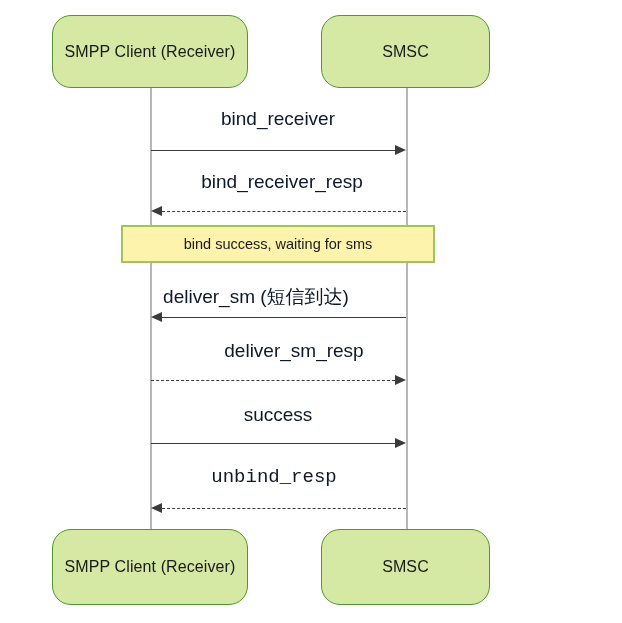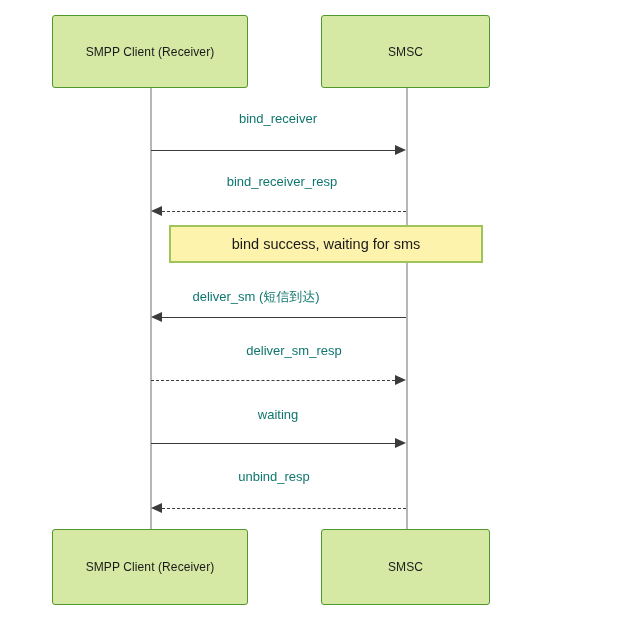--- a/index.html
+++ b/index.html
@@ -19,26 +19,26 @@
     left: 0;
     top: 0;
     width: 622px;
     height: 623px;
   }
   .actor-box {
     position: absolute;
     box-sizing: border-box;
     background: #d5e8a4;
     border: 1.6px solid #50972c;
-    border-radius: 3px;
+    border-radius: 19px;
     display: flex;
     align-items: center;
     justify-content: center;
     color: #1a1a1a;
-    font-size: 12px;
+    font-size: 16px;
     letter-spacing: 0.1px;
     white-space: nowrap;
   }
   .lifeline {
     position: absolute;
     width: 1.5px;
     background: #b6b6b6;
   }
   .note-box {
     position: absolute;
@@ -49,22 +49,22 @@
     align-items: center;
     justify-content: center;
     color: #1a1a1a;
     font-size: 14.5px;
     white-space: nowrap;
     z-index: 5;
   }
   .msg-label {
     position: absolute;
     text-align: center;
-    color: #0f766e;
-    font-size: 13px;
+    color: #0f172a;
+    font-size: 19px;
     white-space: nowrap;
     line-height: 18px;
   }
   .msg-line {
     position: absolute;
     height: 0;
     border-top: 1.6px solid #3b3b3b;
   }
   .msg-line.dashed {
     border-top: 1.6px dashed #3b3b3b;
@@ -108,33 +108,33 @@
   </div>
 
   <div class="msg-label" style="left:150px; top:110px; width:256px;">bind_receiver</div>
   <div class="msg-line" style="left:151px; top:150px; width:244px;"></div>
   <div class="arrowhead right" style="left:395px; top:145px;"></div>
 
   <div class="msg-label" style="left:150px; top:173px; width:264px;">bind_receiver_resp</div>
   <div class="msg-line dashed" style="left:162px; top:211px; width:244px;"></div>
   <div class="arrowhead left" style="left:151px; top:206px;"></div>
 
-  <div class="note-box" style="left:121px; top:225px; width:314px; height:38px;margin-left:48px;">
+  <div class="note-box" style="left:121px; top:225px; width:314px; height:38px;">
     <span>bind success, waiting for sms</span>
   </div>
 
   <div class="msg-label" style="left:150px; top:288px; width:212px;text-align:center;">deliver_sm (短信到达)</div>
   <div class="msg-line" style="left:162px; top:317px; width:244px;"></div>
   <div class="arrowhead left" style="left:151px; top:312px;"></div>
 
   <div class="msg-label" style="left:150px; top:342px; width:288px;">deliver_sm_resp</div>
   <div class="msg-line dashed" style="left:151px; top:380px; width:244px;"></div>
   <div class="arrowhead right" style="left:395px; top:375px;"></div>
 
-  <div class="msg-label" style="left:150px; top:406px; width:256px;">waiting</div>
+  <div class="msg-label" style="left:150px; top:406px; width:256px;">success</div>
   <div class="msg-line" style="left:151px; top:443px; width:244px;"></div>
   <div class="arrowhead right" style="left:395px; top:438px;"></div>
 
-  <div class="msg-label" style="left:150px; top:468px; width:248px;">unbind_resp</div>
+  <div class="msg-label" style="left:150px; top:468px; width:248px;font-family:Liberation Mono, monospace;">unbind_resp</div>
   <div class="msg-line dashed" style="left:162px; top:508px; width:244px;"></div>
   <div class="arrowhead left" style="left:151px; top:503px;"></div>
 
 </div>
 
 </body></html>

